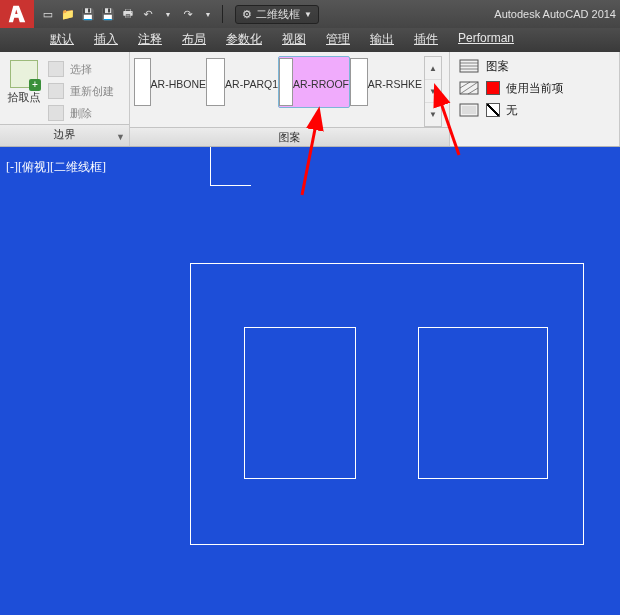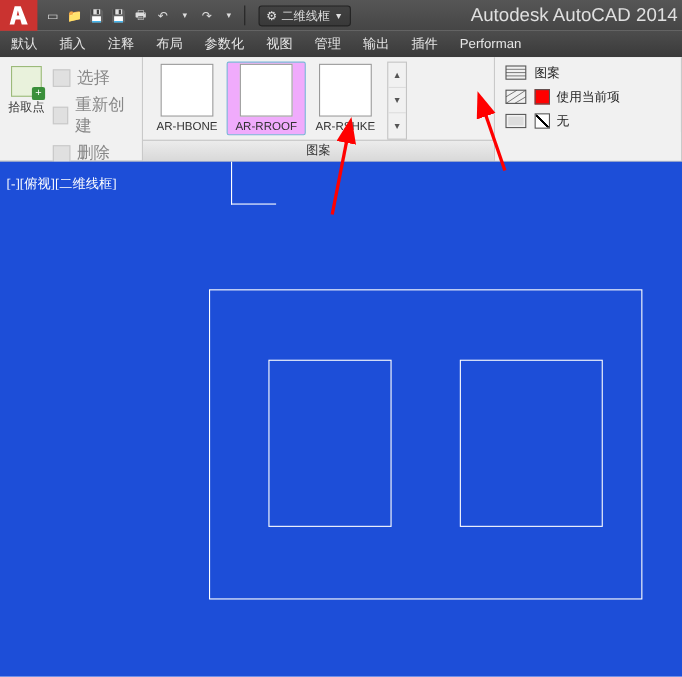--- a/index.html
+++ b/index.html
@@ -6,47 +6,47 @@
   body { width: 620px; height: 615px; overflow: hidden; background: #fff; position: relative; }
 
   
   .titlebar { height: 28px; background: linear-gradient(to bottom,#565656,#454545); display: flex; align-items: center; color: #e0e0e0; font-size: 11px; }
   .logo { width: 34px; height: 28px; background: #ca3330; display:flex; align-items:center; justify-content:center; }
   .logo svg { width: 22px; height: 22px; }
   .qat { display:flex; align-items:center; gap:4px; padding:0 6px; }
   .qat-btn { width:16px; height:16px; display:flex; align-items:center; justify-content:center; color:#ddd; font-size:11px;}
   .qat-sep { width:1px; height:18px; background:#222; margin:0 2px; }
   .workspace { display:flex; align-items:center; gap:4px; background:rgba(0,0,0,0.2); border:1px solid #222; border-radius:3px; padding:1px 6px; margin-left:4px; font-size:11px; }
-  .title-text { margin-left:auto; padding-right:4px; font-size:17px; white-space:nowrap; }
-
-  
-  .menubar { height: 24px; background: linear-gradient(to bottom,#4d4d4d,#3a3a3a); display:flex; align-items:center; color:#e6e6e6; font-size:12px; }
+  .title-text { margin-left:auto; padding-right:4px; font-size:11px; white-space:nowrap; }
+
+  
+  .menubar { height: 24px; background: linear-gradient(to bottom,#4d4d4d,#3a3a3a); display:flex; padding-left:40px; color:#e6e6e6; font-size:12px;text-decoration:underline; }
   .menubar .menu-item { padding:3px 10px; cursor:default; }
 
   
   .ribbon { height: 95px; background:#f1f1f1; border-bottom:1px solid #b5b5b5; display:flex; }
   .panel { border-right:1px solid #c9c9c9; display:flex; flex-direction:column; }
   .panel-body { flex:1; display:flex; padding:4px 4px 0 4px; }
   .panel-title { height:34px; background:linear-gradient(to bottom,#ececec,#d9d9d9); border-top:1px solid #c4c4c4; font-size:11px; color:#333; text-align:center; line-height:18px; position:relative;}
   .panel-title .drop { position:absolute; right:4px; top:3px; font-size:9px; color:#666;}
 
   
   .boundary { width: 130px; }
   .bigbtn { width:40px; display:flex; flex-direction:column; align-items:center; gap:2px; padding:4px 2px;}
   .bigbtn-icon { width:28px; height:28px; border:1px solid #9cba7a; background:#e9f2dc; position:relative; }
   .bigbtn-icon .plus { position:absolute; right:-4px; bottom:-4px; width:12px; height:12px; background:#3a8f3a; color:#fff; font-size:10px; line-height:12px; text-align:center; border-radius:2px;}
   .bigbtn-label { font-size:11px; color:#333 }
   .smallbtns { flex:1; display:flex; flex-direction:column; gap:0px; padding-top:2px;}
-  .smallbtn { display:flex; align-items:center; gap:6px; font-size:15px; color:#888; padding:3px 4px;}
+  .smallbtn { display:flex; align-items:center; gap:6px; font-size:11px; color:#888; padding:3px 4px;}
   .smallbtn .ic { width:16px; height:16px; background:#e0e0e0; border:1px solid #c8c8c8; }
 
   
   .patterns { flex:1; }
   .gallery { display:flex; gap:0; align-items:flex-start; }
-  .swatch { width:72px; display:flex; flex-direction:column; align-items:center; padding:2px 0; }
+  .swatch { width:72px; display:flex; flex-direction:row; align-items:center; padding:2px 0; }
   .swatch.selected { background:#f0abfc; border:1px solid #7bb6d8; border-radius:2px; padding:1px 0;}
   .swatch .preview { width:48px; height:48px; border:1px solid #999; background:#fff; }
   .swatch .lbl { font-size:10.5px; color:#333; margin-top:3px; white-space:nowrap; }
   .gal-scroll { width:18px; display:flex; flex-direction:column; border:1px solid #c4c4c4; margin-left:2px; }
   .gal-scroll div { height:23px; display:flex; align-items:center; justify-content:center; font-size:8px; color:#555; border-bottom:1px solid #ddd;}
   .gal-scroll div:last-child { border-bottom:none;}
 
   
   .hbone { background:
     repeating-linear-gradient(45deg,#000 0 1px,transparent 1px 6px),
@@ -156,20 +156,24 @@
     </div>
   </div>
 
   <div class="panel patterns">
     <div class="panel-body">
       <div class="gallery">
         <div class="swatch">
           <div class="preview hbone"></div>
           <div class="lbl">AR-HBONE</div>
         </div>
+        <div class="swatch">
+          <div class="preview parq"></div>
+          <div class="lbl">AR-PARQ1</div>
+        </div>
         <div class="swatch selected">
           <div class="preview rroof"></div>
           <div class="lbl">AR-RROOF</div>
         </div>
         <div class="swatch">
           <div class="preview rshke"></div>
           <div class="lbl">AR-RSHKE</div>
         </div>
         <div class="gal-scroll">
           <div>▲</div>

